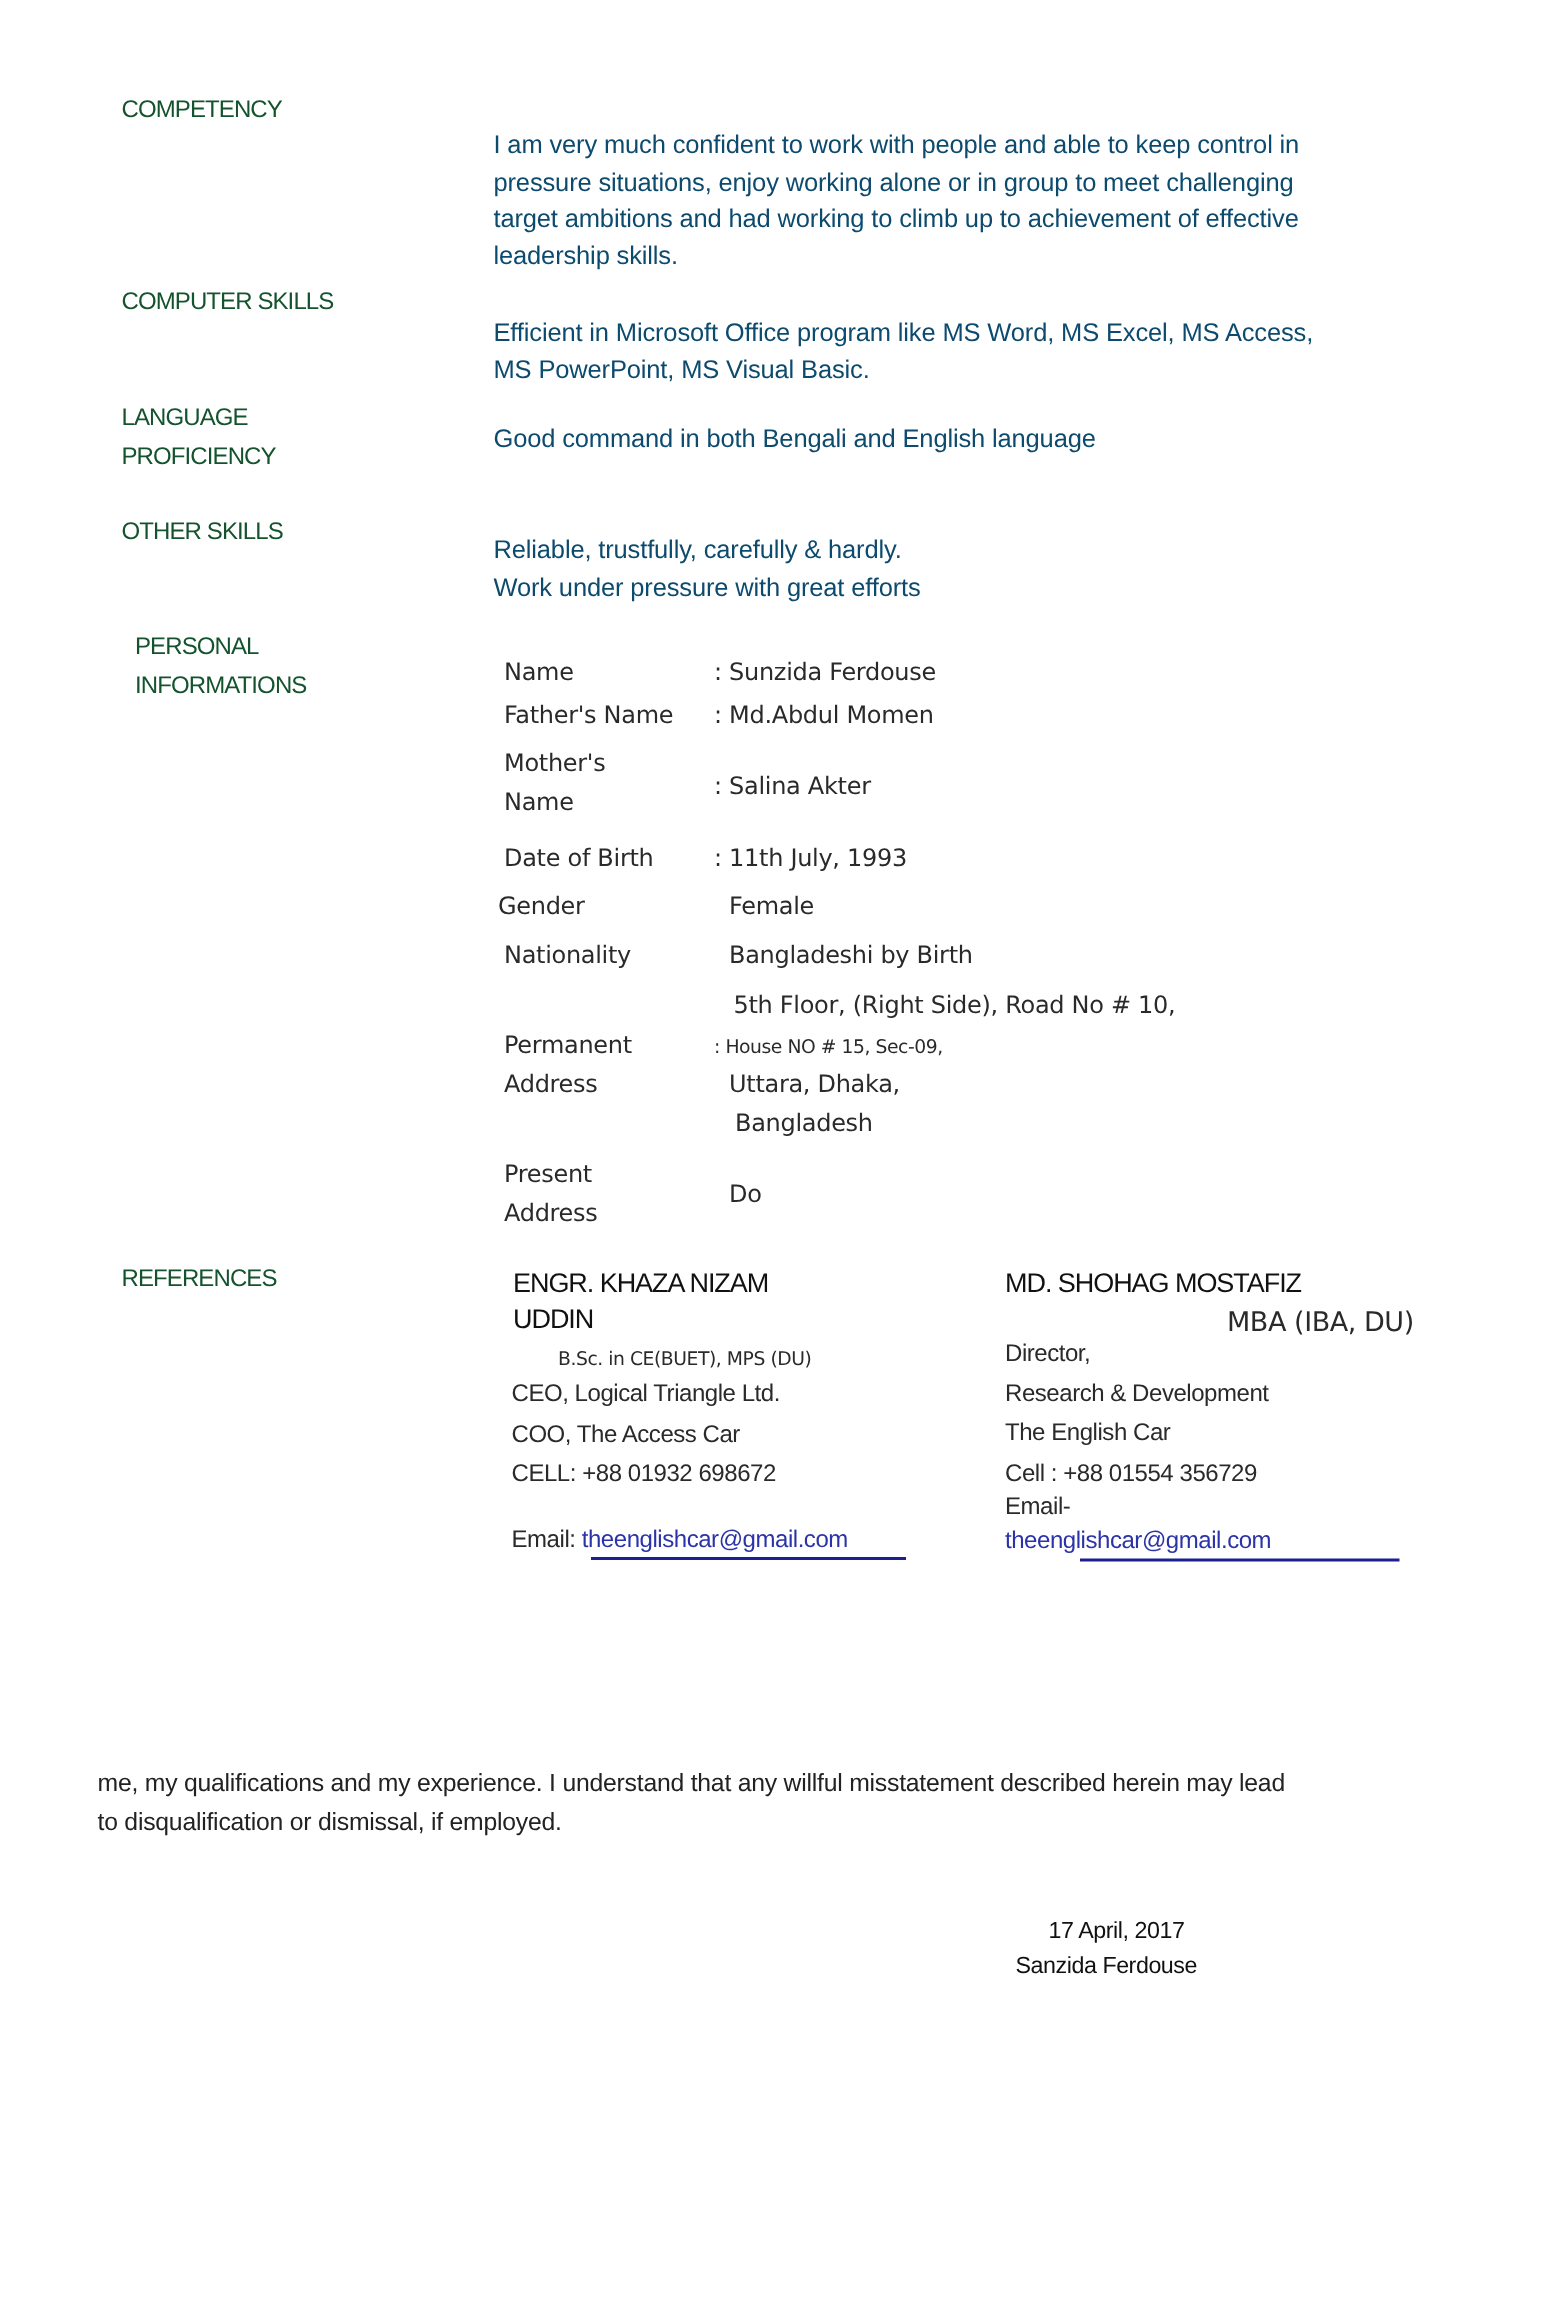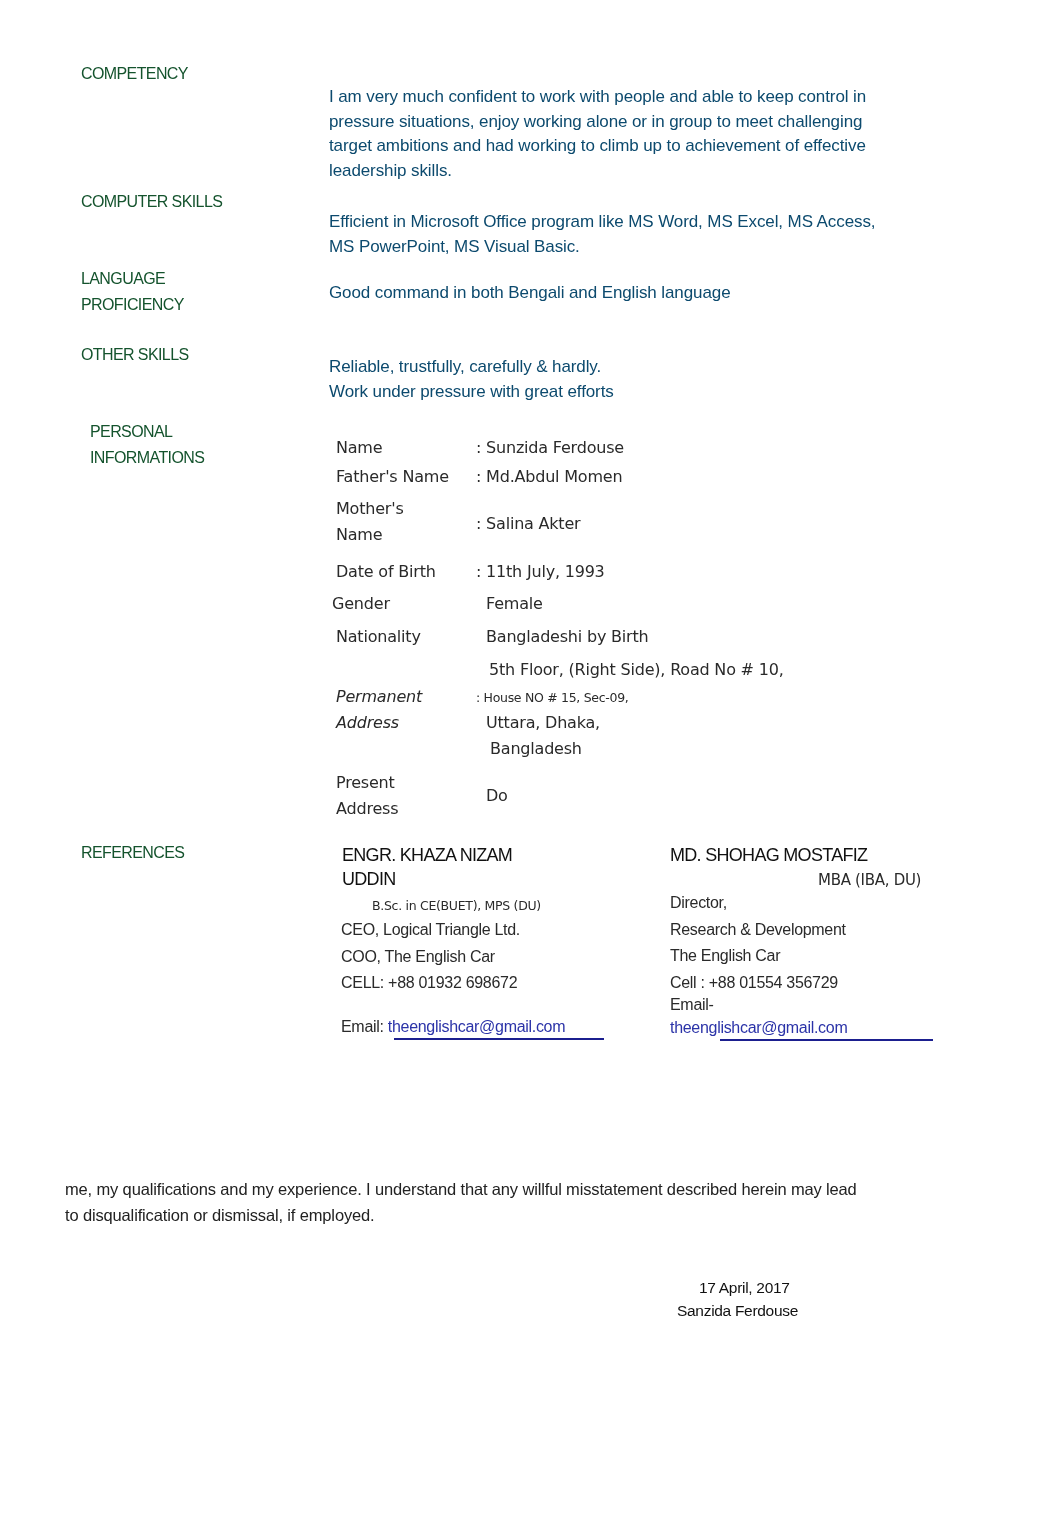--- a/index.html
+++ b/index.html
@@ -65,21 +65,21 @@
 
 <div class="abs pi" style="left:336px;top:559px;">Date of Birth</div>
 <div class="abs pi" style="left:476px;top:559px;">: 11th July, 1993</div>
 
 <div class="abs pi" style="left:332px;top:591px;">Gender</div>
 <div class="abs pi" style="left:486px;top:591px;">Female</div>
 
 <div class="abs pi" style="left:336px;top:624px;">Nationality</div>
 <div class="abs pi" style="left:486px;top:624px;">Bangladeshi by Birth</div>
 
-<div class="abs pi" style="left:336px;top:684px;font-style:italic;">
+<div class="abs pi" style="left:336px;top:684px;">
   <div>Permanent</div>
   <div>Address</div>
 </div>
 <div class="abs pi" style="left:489px;top:657px;">5th Floor, (Right Side), Road No # 10,</div>
 <div class="abs small" style="left:476px;top:690px;">: House NO # 15, Sec-09,</div>
 <div class="abs pi" style="left:486px;top:710px;">Uttara, Dhaka,</div>
 <div class="abs pi" style="left:490px;top:736px;">Bangladesh</div>
 
 <div class="abs pi" style="left:336px;top:770px;">
   <div>Present</div>
@@ -89,30 +89,30 @@
 
 <div class="abs label" style="left:81px;top:840px;">REFERENCES</div>
 
 <div class="abs refname" style="left:342px;top:843px;">
   <div>ENGR. KHAZA NIZAM</div>
   <div>UDDIN</div>
 </div>
 <div class="abs small" style="left:372px;top:898px;">B.Sc. in CE(BUET), MPS (DU)</div>
 <div class="abs ref" style="left:341px;top:917px;">
   <div>CEO, Logical Triangle Ltd.</div>
-  <div>COO, The English Car</div>
+  <div>COO, The Access Car</div>
   <div>CELL: +88  01932 698672</div>
 </div>
 <div class="abs ref" style="left:341px;top:1014px;">
   <span>Email: </span><span class="link">theenglishcar@gmail.com</span>
 </div>
 <div class="uline" style="left:394px;top:1038px;width:210px;"></div>
 
 <div class="abs refname" style="left:670px;top:843px;">MD. SHOHAG MOSTAFIZ</div>
-<div class="abs small" style="left:818px;top:871px;font-size:15px;">MBA (IBA, DU)</div>
+<div class="abs small" style="left:818px;top:871px;font-size:18px;">MBA (IBA, DU)</div>
 <div class="abs ref" style="left:670px;top:890px;">
   <div>Director,</div>
   <div>Research &amp; Development</div>
   <div>The English Car</div>
   <div>Cell : +88 01554 356729</div>
 </div>
 <div class="abs ref" style="left:670px;top:994px;line-height:22px;">Email-</div>
 <div class="abs ref link" style="left:670px;top:1015px;">theenglishcar@gmail.com</div>
 <div class="uline" style="left:720px;top:1039px;width:213px;"></div>
 

